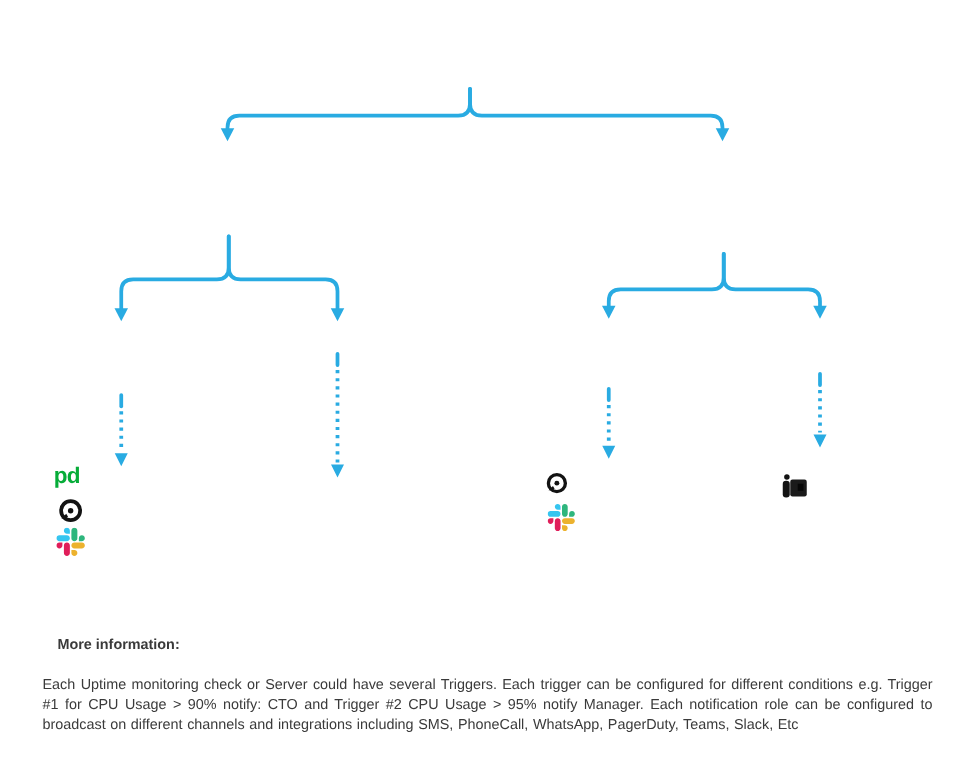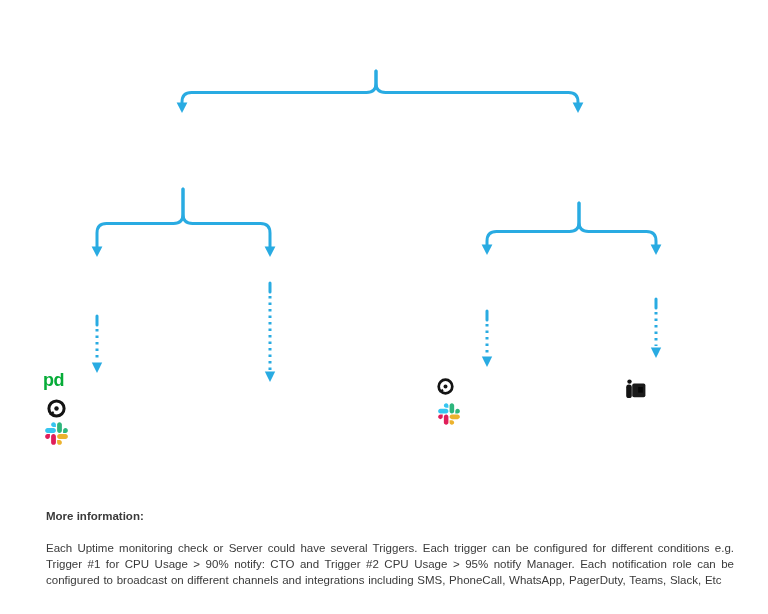--- a/index.html
+++ b/index.html
@@ -18,21 +18,21 @@
     position:absolute;left:43px;top:371px;
     color:#06AC38;font-weight:800;font-size:18px;line-height:18px;
     letter-spacing:-0.5px;
   }
   
   .footer{
     position:absolute;left:30px;top:492px;width:720px;
     color:#3A3A3A;font-size:11.5px;line-height:16px;
   }
   .footer h4{margin:16px;font-size:11.5px;font-weight:bold;line-height:16px;}
-  .footer p{margin:16px;text-align:justify;word-spacing:0.5px;}
+  .footer p{margin:4px;text-align:justify;word-spacing:0.5px;}
 </style>
 </head>
 <body>
 
 <div id="canvas">
 
   <svg class="abs" style="left:0;top:0" width="768" height="614" viewBox="0 0 768 614">
 
     <g>
       <path class="stroke-accent" d="M376 71 L376 83 Q376 92.5 366.5 92.5 L191.5 92.5 Q182 92.5 182 102 L182 104"></path>

